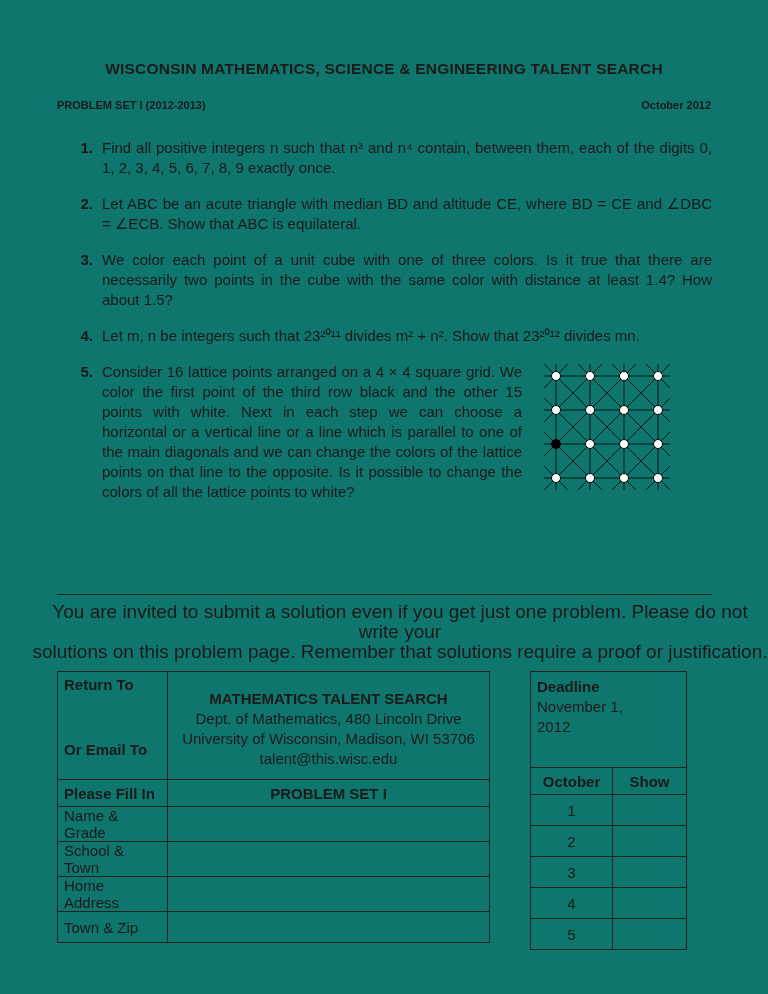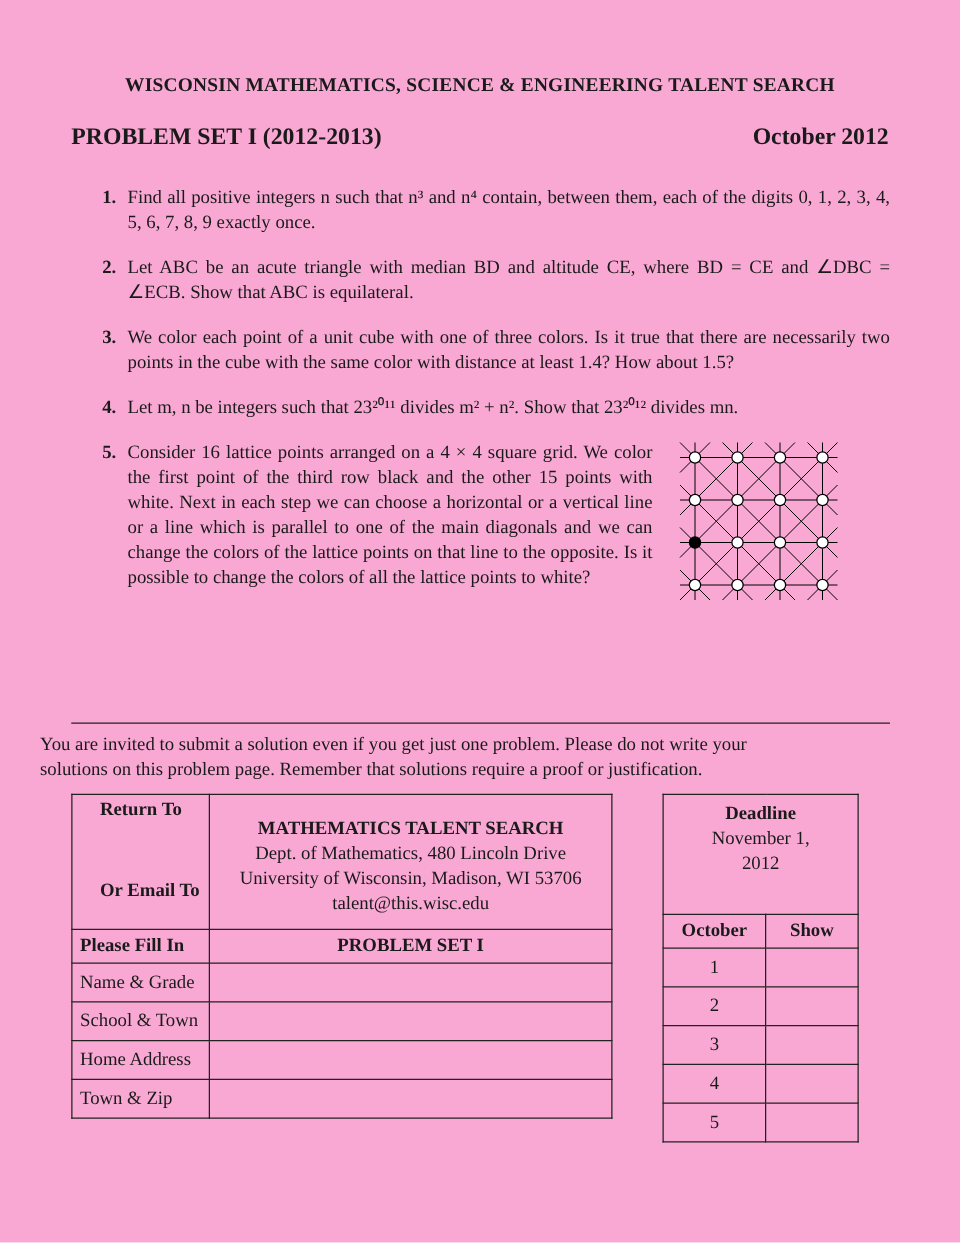--- a/index.html
+++ b/index.html
@@ -1,38 +1,38 @@
 <!DOCTYPE html>
 <html><head>
 <meta charset="utf-8">
 <style>
   html,body{margin:0;padding:0;background:#ffffff;}
   .page{
     position:relative;
     width:768px;height:994px;
-    background:#f9a8d4;
+    background:#0f766e;
     color:#1a1a1a;
-    font-family:Liberation Serif, serif;
+    font-family:Liberation Sans, sans-serif;
     font-size:15px;
     overflow:hidden;
     box-sizing:border-box;
   }
   .b{font-weight:bold;}
   .title{
     margin:60px 57px 0 57px;
     text-align:center;
     font-size:15.5px;
     font-weight:bold;
     letter-spacing:.2px;
   }
   .subtitle-row{
     margin:21px 57px 0 57px;
     display:flex;
     justify-content:space-between;
-    font-size:19px;
+    font-size:11px;
     font-weight:bold;
   }
   .problems{margin:27px 56px 0 75px;}
   .problem{
     display:flex;
     margin-bottom:16px;
     line-height:20px;
   }
   .pnum{
     width:18px;
@@ -59,21 +59,22 @@
   .lattice line{stroke:#000;stroke-width:0.8;}
   .lattice circle{stroke:#000;stroke-width:1;}
   .rule{
     margin:92px 56px 0 57px;
     height:0;
     border:none;
     border-top:1px solid #222;
   }
   .notice{
     margin-top:7px;
-    font-size:15px;
+    text-align:center;
+    font-size:19px;
     line-height:20px;
     margin-left:32px;
   }
   .tables{
     display:flex;
     margin:9px 0 0 57px;
     align-items:flex-start;
   }
   table{border-collapse:collapse;table-layout:fixed;}
   td{
@@ -87,25 +88,24 @@
   .r-info td{height:90px;vertical-align:top;}
   .r-set td{height:26px;}
   .r-fill td{height:30px;}
   .stack{
     height:82px;
     padding-top:4px;
     display:flex;
     flex-direction:column;
     justify-content:space-between;
     align-items:flex-start;
-    margin-left:16px;
   }
   .ctr{text-align:center;}
   .info-cell{padding-top:17px;line-height:20px;}
-  .deadline-cell{padding-top:5px;line-height:20px;text-align:center;}
+  .deadline-cell{padding-top:5px;line-height:20px;text-align:left;}
   .num-cell{text-align:center;}
 </style>
 </head>
 <body>
 
 <div class="page">
 
   <h1 class="title">WISCONSIN MATHEMATICS, SCIENCE &amp; ENGINEERING TALENT SEARCH</h1>
 
   <div class="subtitle-row">

